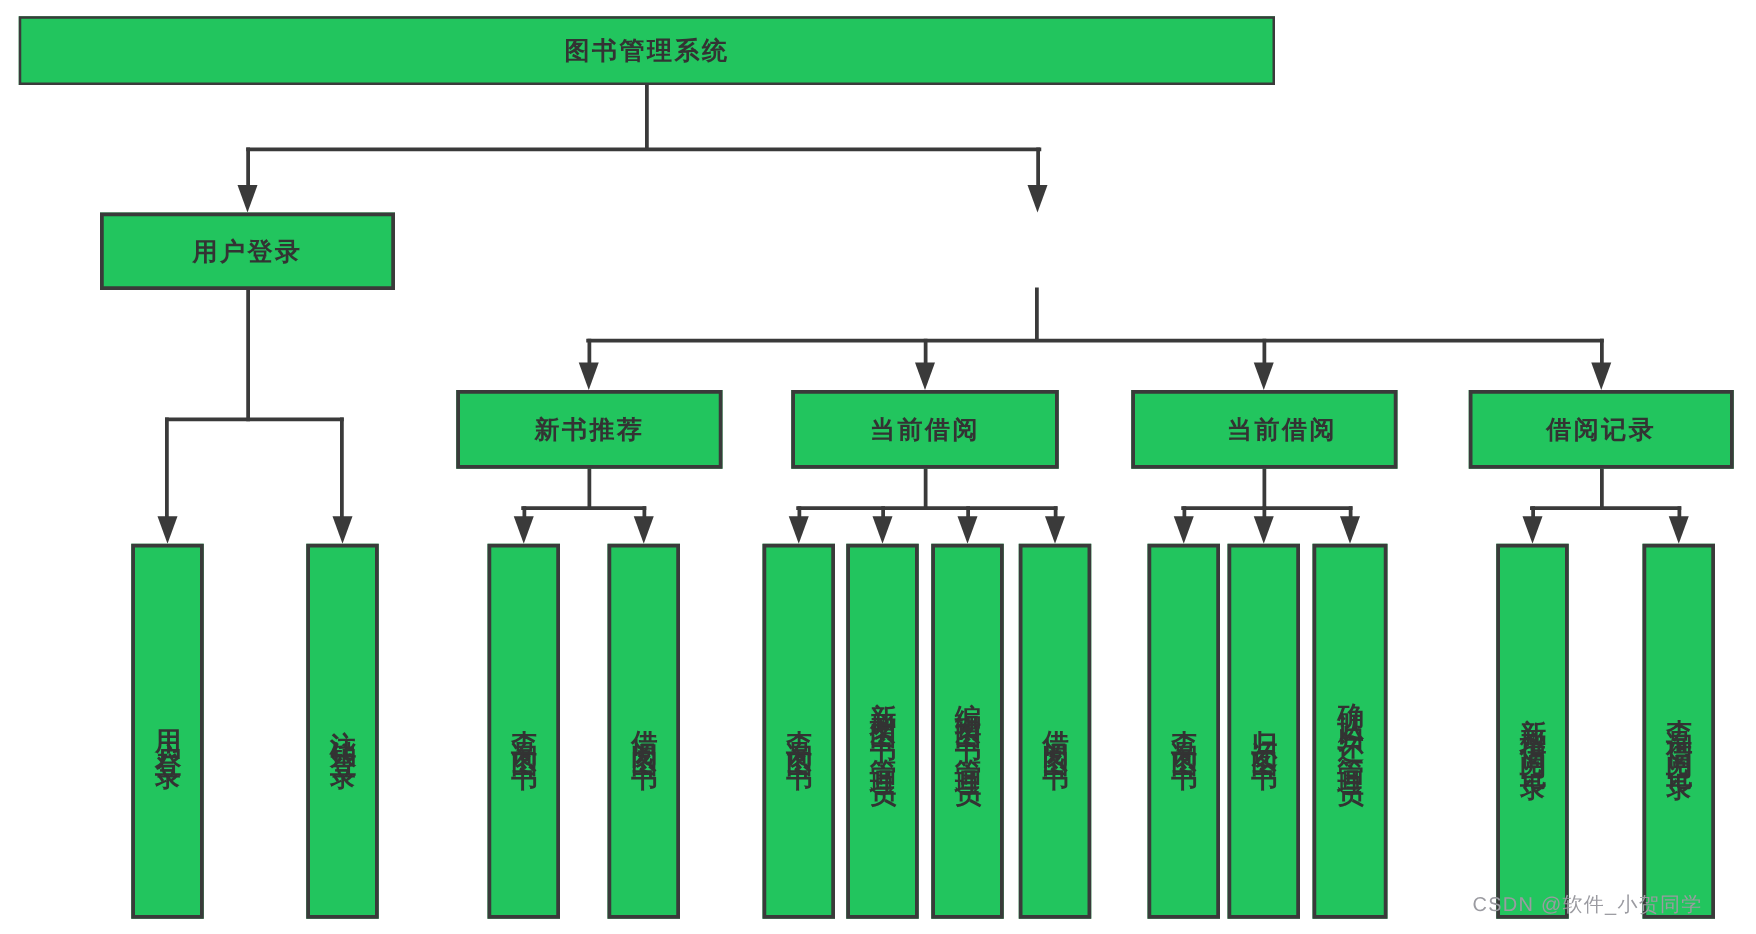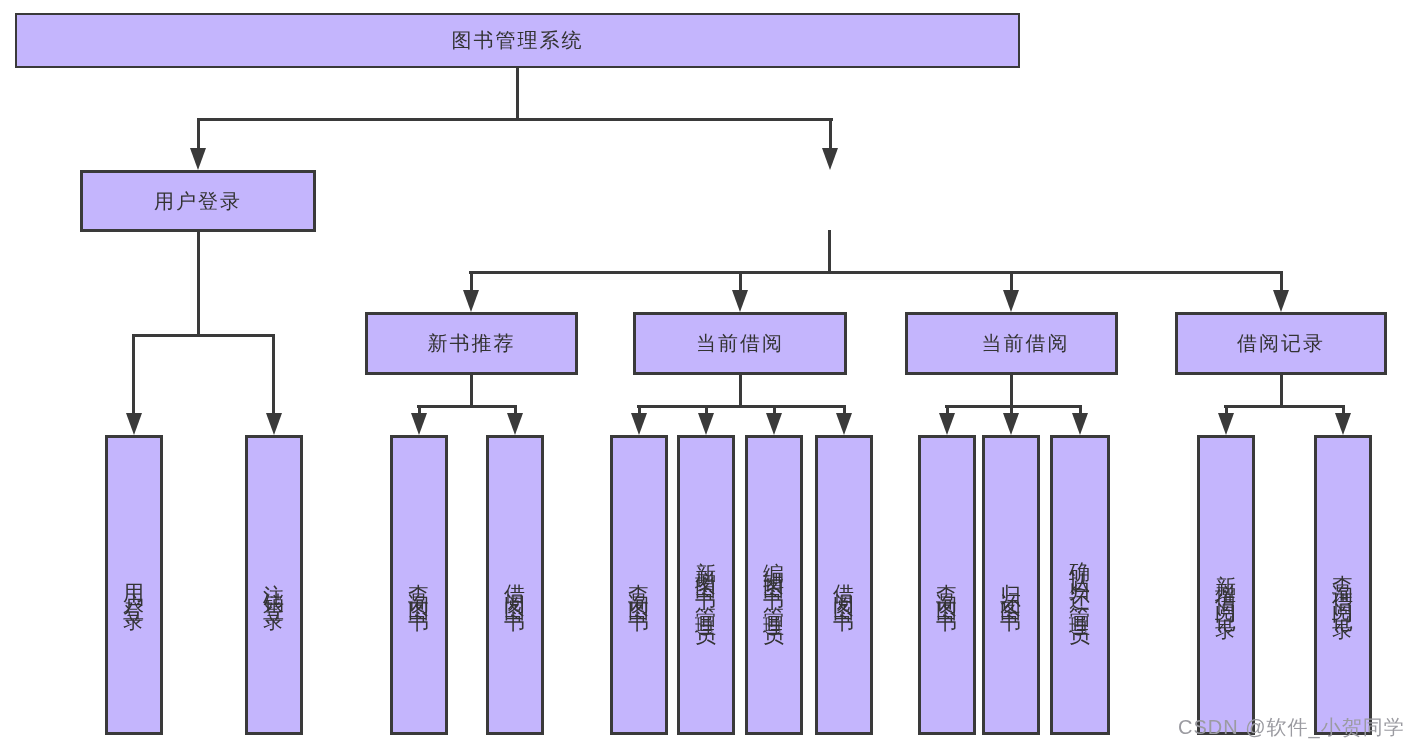--- a/index.html
+++ b/index.html
@@ -1,37 +1,37 @@
 <!DOCTYPE html>
 <html><head>
 <meta charset="utf-8">
 <style>
   html,body{margin:0;padding:0;background:#ffffff;}
   .stage{
     position:relative;width:1405px;height:747px;background:#ffffff;overflow:hidden;
     font-family:"Liberation Sans","DejaVu Sans",sans-serif;color:#333333;
   }
   .box{
-    position:absolute;box-sizing:border-box;background:#c4b5fd;
-    border:3px solid #3a3a3a;display:flex;align-items:center;justify-content:center;
+    position:absolute;box-sizing:border-box;background:#22c55e;
+    border:3px solid #3a3a3a;display:flex;align-items:center;justify-content:center;font-weight:bold;
   }
   .box.thin{border-width:2px;}
   .hlabel{font-size:20px;letter-spacing:2px;white-space:nowrap;}
   .vlabel{
     writing-mode:vertical-rl;text-orientation:mixed;
     font-size:21px;letter-spacing:9px;line-height:1;white-space:nowrap;
   }
   .ln{position:absolute;background:#3a3a3a;}
   .arw{
     position:absolute;width:0;height:0;
     border-left:8px solid transparent;border-right:8px solid transparent;
     border-top:22px solid #3a3a3a;
   }
   .wm{
-    position:absolute;left:1178px;top:714px;font-size:20px;
+    position:absolute;left:1178px;top:714px;font-size:16px;
     color:#9b9ba1;letter-spacing:1px;white-space:nowrap;z-index:5;
   }
 </style>
 </head>
 <body>
 
 <div class="stage">
 
   <div class="ln" style="left:516px;top:67px;width:3px;height:53px;"></div>
   <div class="ln" style="left:197px;top:118px;width:636px;height:3px;"></div>

